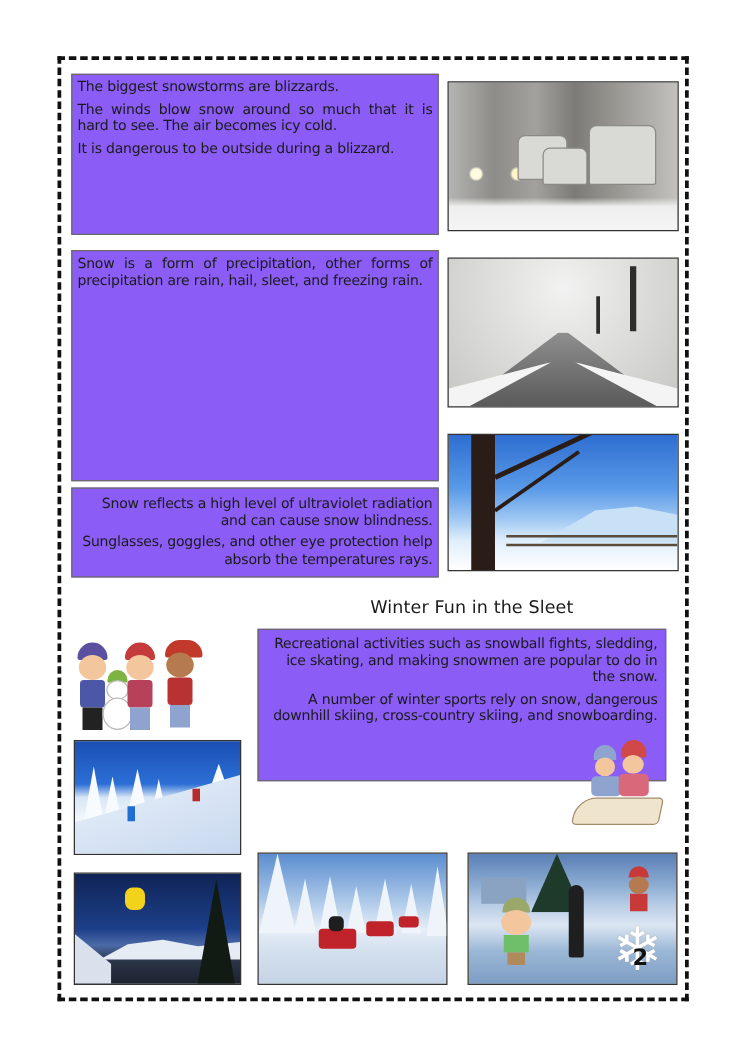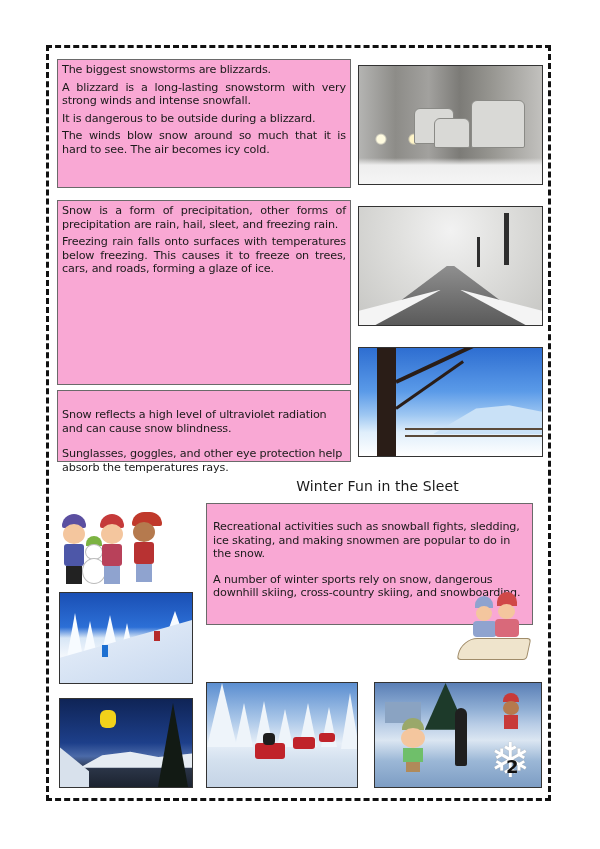--- a/index.html
+++ b/index.html
@@ -5,27 +5,27 @@
     * { box-sizing: border-box; margin: 0; padding: 0; }
     html, body { width: 600px; height: 849px; background: #ffffff; overflow: hidden; }
     body { position: relative; font-family: "DejaVu Sans", sans-serif; color: #1a1a1a; }
 
     .page-border {
       position: absolute; left: 46px; top: 45px; width: 505px; height: 756px;
       border: 3px dashed #111;
     }
 
     .textbox {
-      position: absolute; border: 1px solid #6a6a6a; background: #f9a8d4;
+      position: absolute; border: 1px solid #6a6a6a; background: #8b5cf6;
       font-size: 11.2px; line-height: 13.6px; letter-spacing: -0.15px;
     }
     .textbox p { margin: 0 0 4px 0; }
     .textbox p:last-child { margin-bottom: 0; }
     .justify p { text-align: justify; text-align-last: left; }
-    .center p { text-align: left; margin-top: 12px; }
+    .center p { text-align: right; }
 
     #box1 { left: 57px; top: 59px; width: 294px; height: 129px; padding: 3px 4px 3px 4px; }
     #box2 { left: 57px; top: 200px; width: 294px; height: 185px; padding: 3px 4px 3px 4px; }
     #box3 { left: 57px; top: 390px; width: 294px; height: 72px; padding: 5px 4px 3px 4px; }
     #box4 { left: 206px; top: 503px; width: 327px; height: 122px; padding: 4px 6px 3px 6px; }
     #box4 p.narrow { width: 232px; }
 
     .section-title {
       position: absolute; left: 270px; top: 478px; width: 215px; text-align: center;
       font-size: 14px; letter-spacing: 0.1px;
@@ -109,34 +109,32 @@
     #clipart-sled .sled-base { position: absolute; left: 4px; bottom: 2px; width: 70px; height: 22px;
       background: #efe4cc; border: 1px solid #a08c6a; border-radius: 16px 4px 4px 4px; transform: skewX(-12deg); }
   </style>
 </head>
 <body>
 
 <div class="page-border"></div>
 
 <div id="box1" class="textbox justify">
   <p>The biggest snowstorms are blizzards.</p>
-  <p>A blizzard is a long-lasting snowstorm with very strong winds and intense snowfall.</p>
+  <p>The winds blow snow around so much that it is hard to see. The air becomes icy cold.</p>
   <p>It is dangerous to be outside during a blizzard.</p>
-  <p>The winds blow snow around so much that it is hard to see. The air becomes icy cold.</p>
 </div>
 
 <div id="photo-blizzard" class="photo">
   <div class="car" style="left:55px;top:42px;width:40px;height:36px;"></div>
   <div class="car" style="left:75px;top:52px;width:36px;height:30px;"></div>
   <div class="car" style="left:112px;top:34px;width:54px;height:48px;"></div>
 </div>
 
 <div id="box2" class="textbox justify">
   <p>Snow is a form of precipitation, other forms of precipitation are rain, hail, sleet, and freezing rain.</p>
-  <p>Freezing rain falls onto surfaces with temperatures below freezing. This causes it to freeze on trees, cars, and roads, forming a glaze of ice.</p>
 </div>
 
 <div id="photo-road" class="photo">
   <div class="trunk" style="left:145px;top:6px;width:5px;height:52px;"></div>
   <div class="trunk" style="left:118px;top:30px;width:3px;height:30px;"></div>
   <div class="road"></div>
   <div class="snowbank-l"></div>
   <div class="snowbank-r"></div>
 </div>
 

